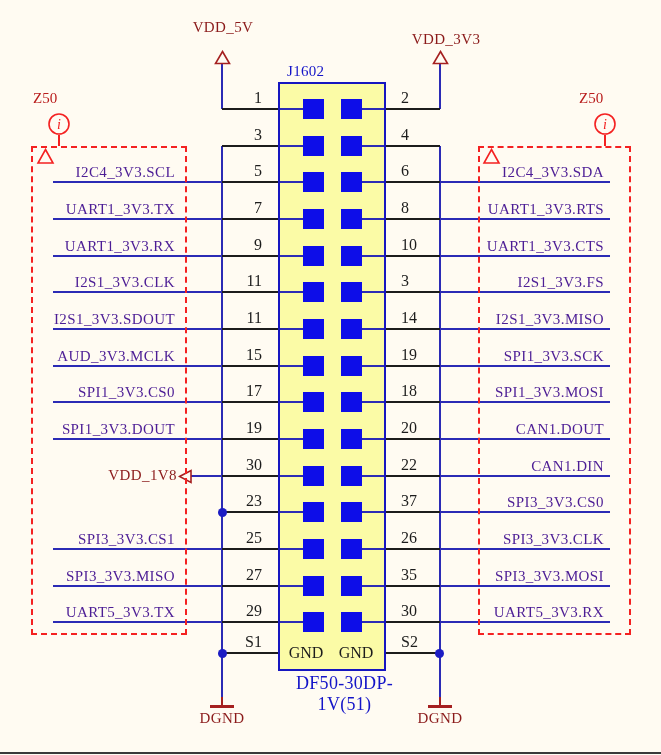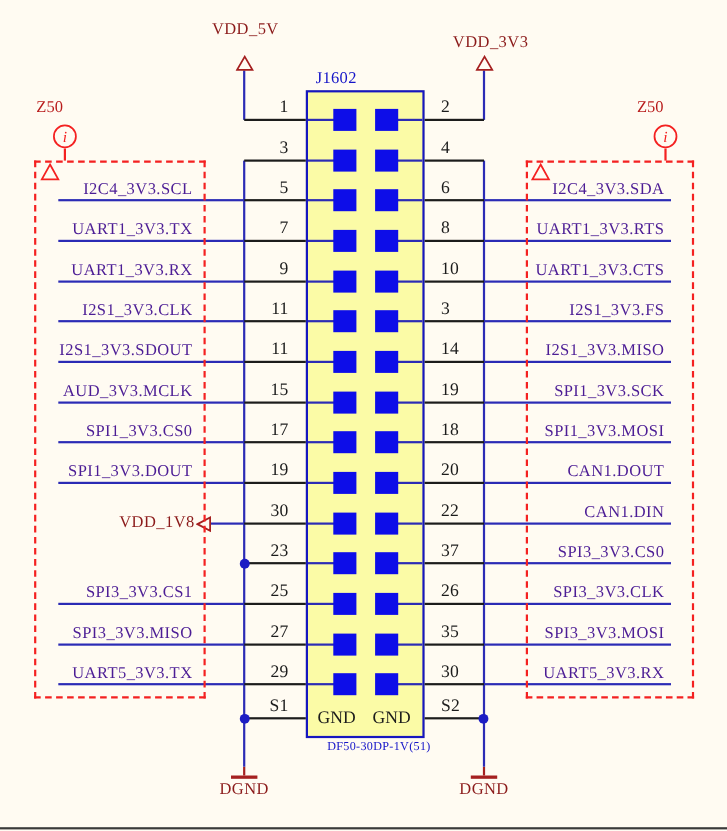--- a/index.html
+++ b/index.html
@@ -44,21 +44,21 @@
   .dashed-box{position:absolute;border:2px dashed #F42121;box-sizing:border-box;z-index:5;}
   .blue-text{position:absolute;color:#1414C8;letter-spacing:.3px;z-index:4;}
   svg{display:block;}
   #bottom-line{left:0;top:752px;width:661px;height:2px;background:#3a3a3a;}
 </style>
 </head>
 <body>
 
 <div class="abs" id="body-box"></div>
 <div class="abs blue-text" style="left:287px;top:63px;font-size:15px;">J1602</div>
-<div class="abs blue-text" style="left:272px;top:673px;width:145px;text-align:center;font-size:11px;">DF50-30DP-1V(51)</div>
+<div class="abs blue-text" style="left:272px;top:673px;width:145px;text-align:center;font-size:18px;">DF50-30DP-1V(51)</div>
 
 <div class="pwr-text" style="left:173px;top:19px;width:100px;">VDD_5V</div>
 <svg class="abs" style="left:214px;top:50px;z-index:4;" width="17" height="15">
   <polygon points="8.5,1.5 15.5,13.5 1.5,13.5" fill="none" stroke="#A52020" stroke-width="1.6"></polygon>
 </svg>
 <div class="vwire" style="left:221px;top:64px;height:45px;"></div>
 
 <div class="pwr-text" style="left:396px;top:31px;width:100px;">VDD_3V3</div>
 <svg class="abs" style="left:432px;top:50px;z-index:4;" width="17" height="15">
   <polygon points="8.5,1.5 15.5,13.5 1.5,13.5" fill="none" stroke="#A52020" stroke-width="1.6"></polygon>

